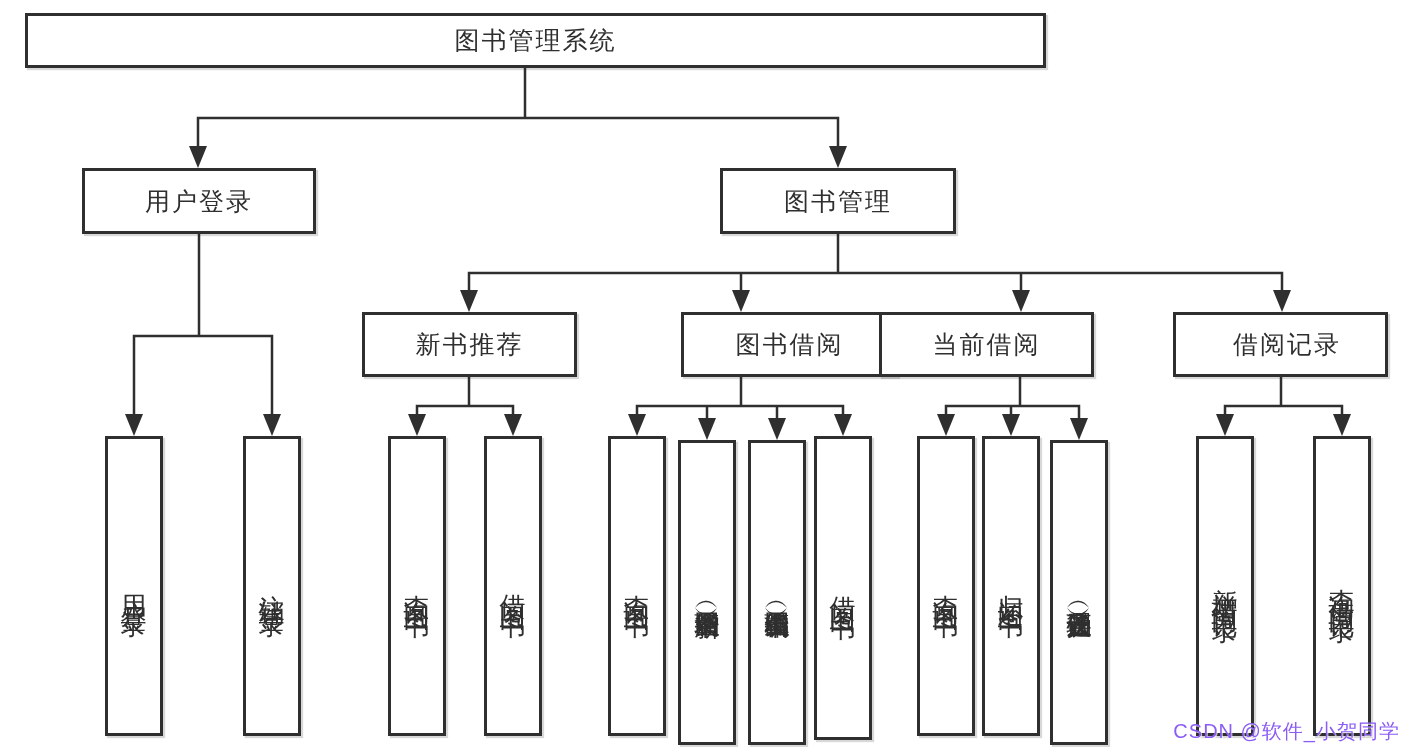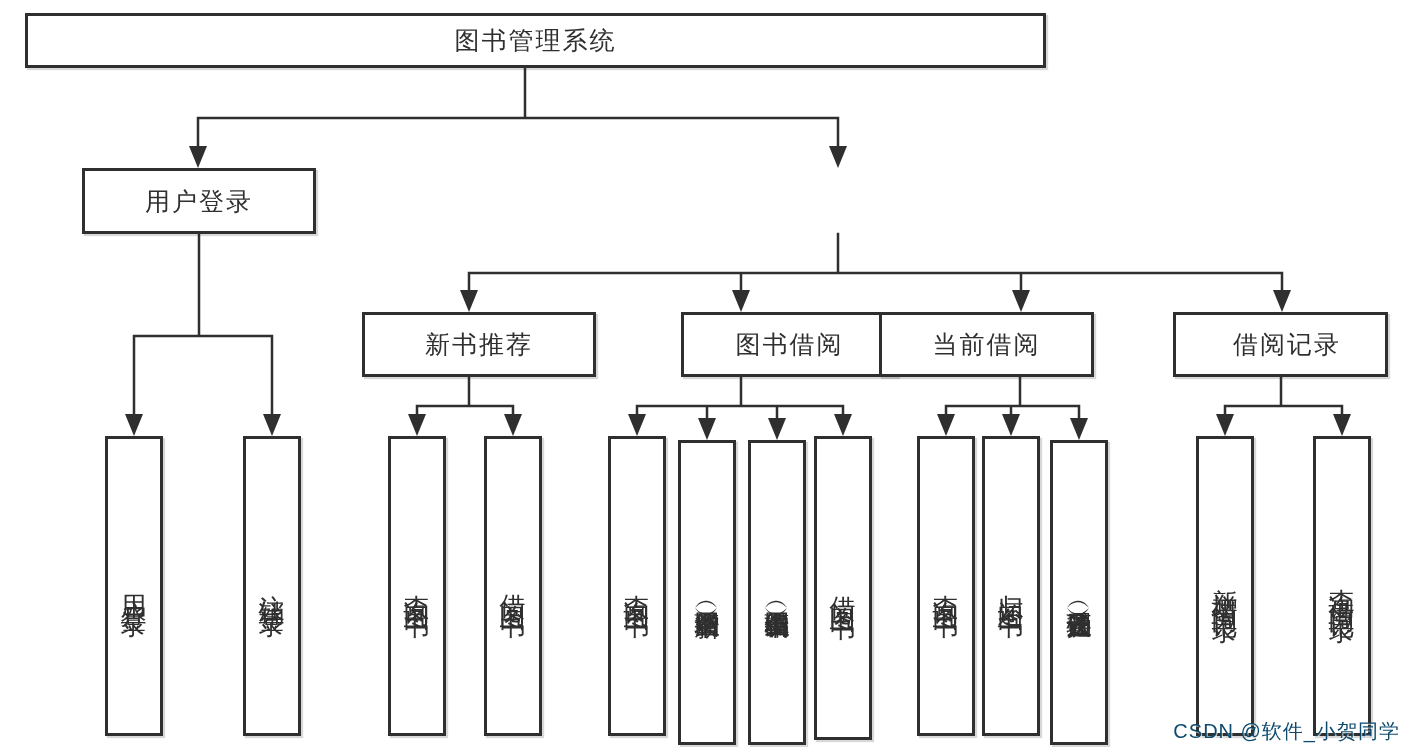--- a/index.html
+++ b/index.html
@@ -59,21 +59,21 @@
   }
   .vtext.tight {
     font-size: 25px;
     letter-spacing: 0;
   }
   #watermark {
     position: absolute;
     right: 5px;
     bottom: 2px;
     font-size: 20px;
-    color: #0c4a6e;
+    color: #8b5cf6;
     letter-spacing: 1px;
     white-space: nowrap;
     text-shadow: 1px 1px 0 rgba(255,255,255,0.7);
   }
 </style>
 </head>
 <body>
 
 <div id="stage">
 
@@ -110,22 +110,25 @@
     </g>
   </svg>
 
   <div class="box" style="left:25px; top:13px; width:1021px; height:55px;">
     <span class="hlabel">图书管理系统</span>
   </div>
 
   <div class="box" style="left:82px; top:168px; width:234px; height:66px;">
     <span class="hlabel">用户登录</span>
   </div>
+  <div class="box" style="left:720px; top:168px; width:236px; height:66px;">
+    <span class="hlabel">图书管理</span>
+  </div>
 
-  <div class="box" style="left:362px; top:312px; width:234px; height:65px;">
+  <div class="box" style="left:362px; top:312px; width:215px; height:65px;">
     <span class="hlabel">新书推荐</span>
   </div>
   <div class="box" style="left:633px; top:312px; width:217px; height:65px;margin-left:48px;">
     <span class="hlabel">图书借阅</span>
   </div>
   <div class="box" style="left:879px; top:312px; width:215px; height:65px;">
     <span class="hlabel">当前借阅</span>
   </div>
   <div class="box" style="left:1173px; top:312px; width:215px; height:65px;padding-left:13px;">
     <span class="hlabel">借阅记录</span>

